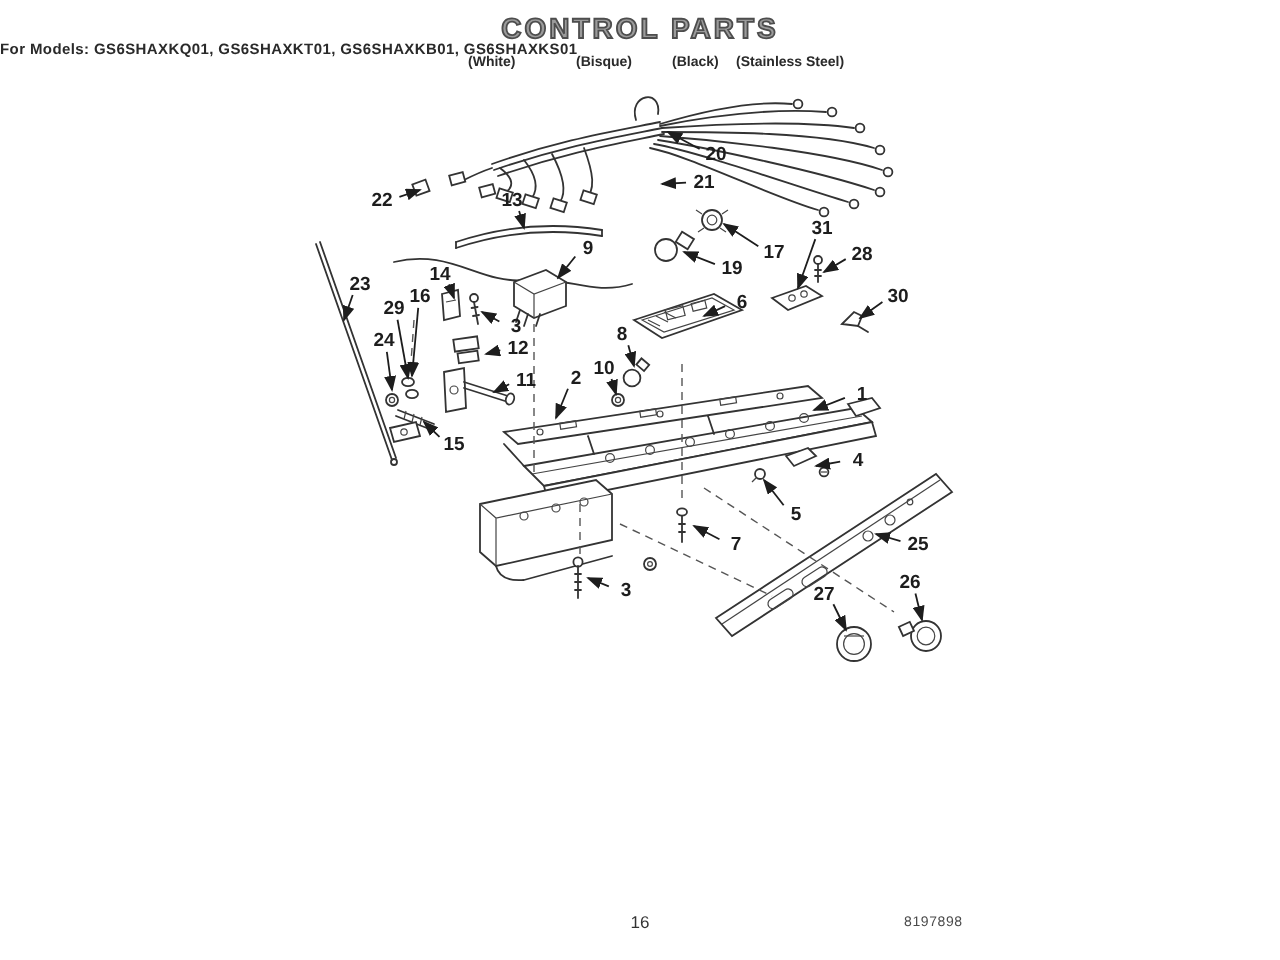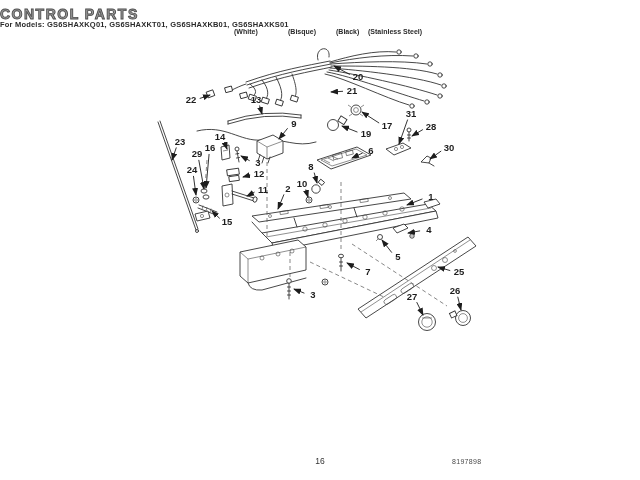--- a/index.html
+++ b/index.html
@@ -2,21 +2,21 @@
 <html><head>
 <meta charset="utf-8">
 <style>
   html,body{margin:0;padding:0;}
   body{
     width:640px;height:480px;background:#ffffff;position:relative;overflow:hidden;
     font-family:"Liberation Sans",sans-serif;color:#222;
   }
   .abs{position:absolute;}
   .title{
-    top:6px;left:0;right:0;
+    top:6px;left:0;right:0;text-align:center;
     font-weight:bold;font-size:14px;letter-spacing:1.5px;
     color:#9b9b9b;-webkit-text-stroke:0.9px #4d4d4d;
   }
   .models{
     top:20px;left:0;right:0;text-align:left;
     font-weight:bold;font-size:7.5px;color:#2a2a2a;letter-spacing:0.2px;
   }
   .color-label{
     top:28px;font-weight:bold;font-size:7px;color:#2a2a2a;white-space:nowrap;
   }

